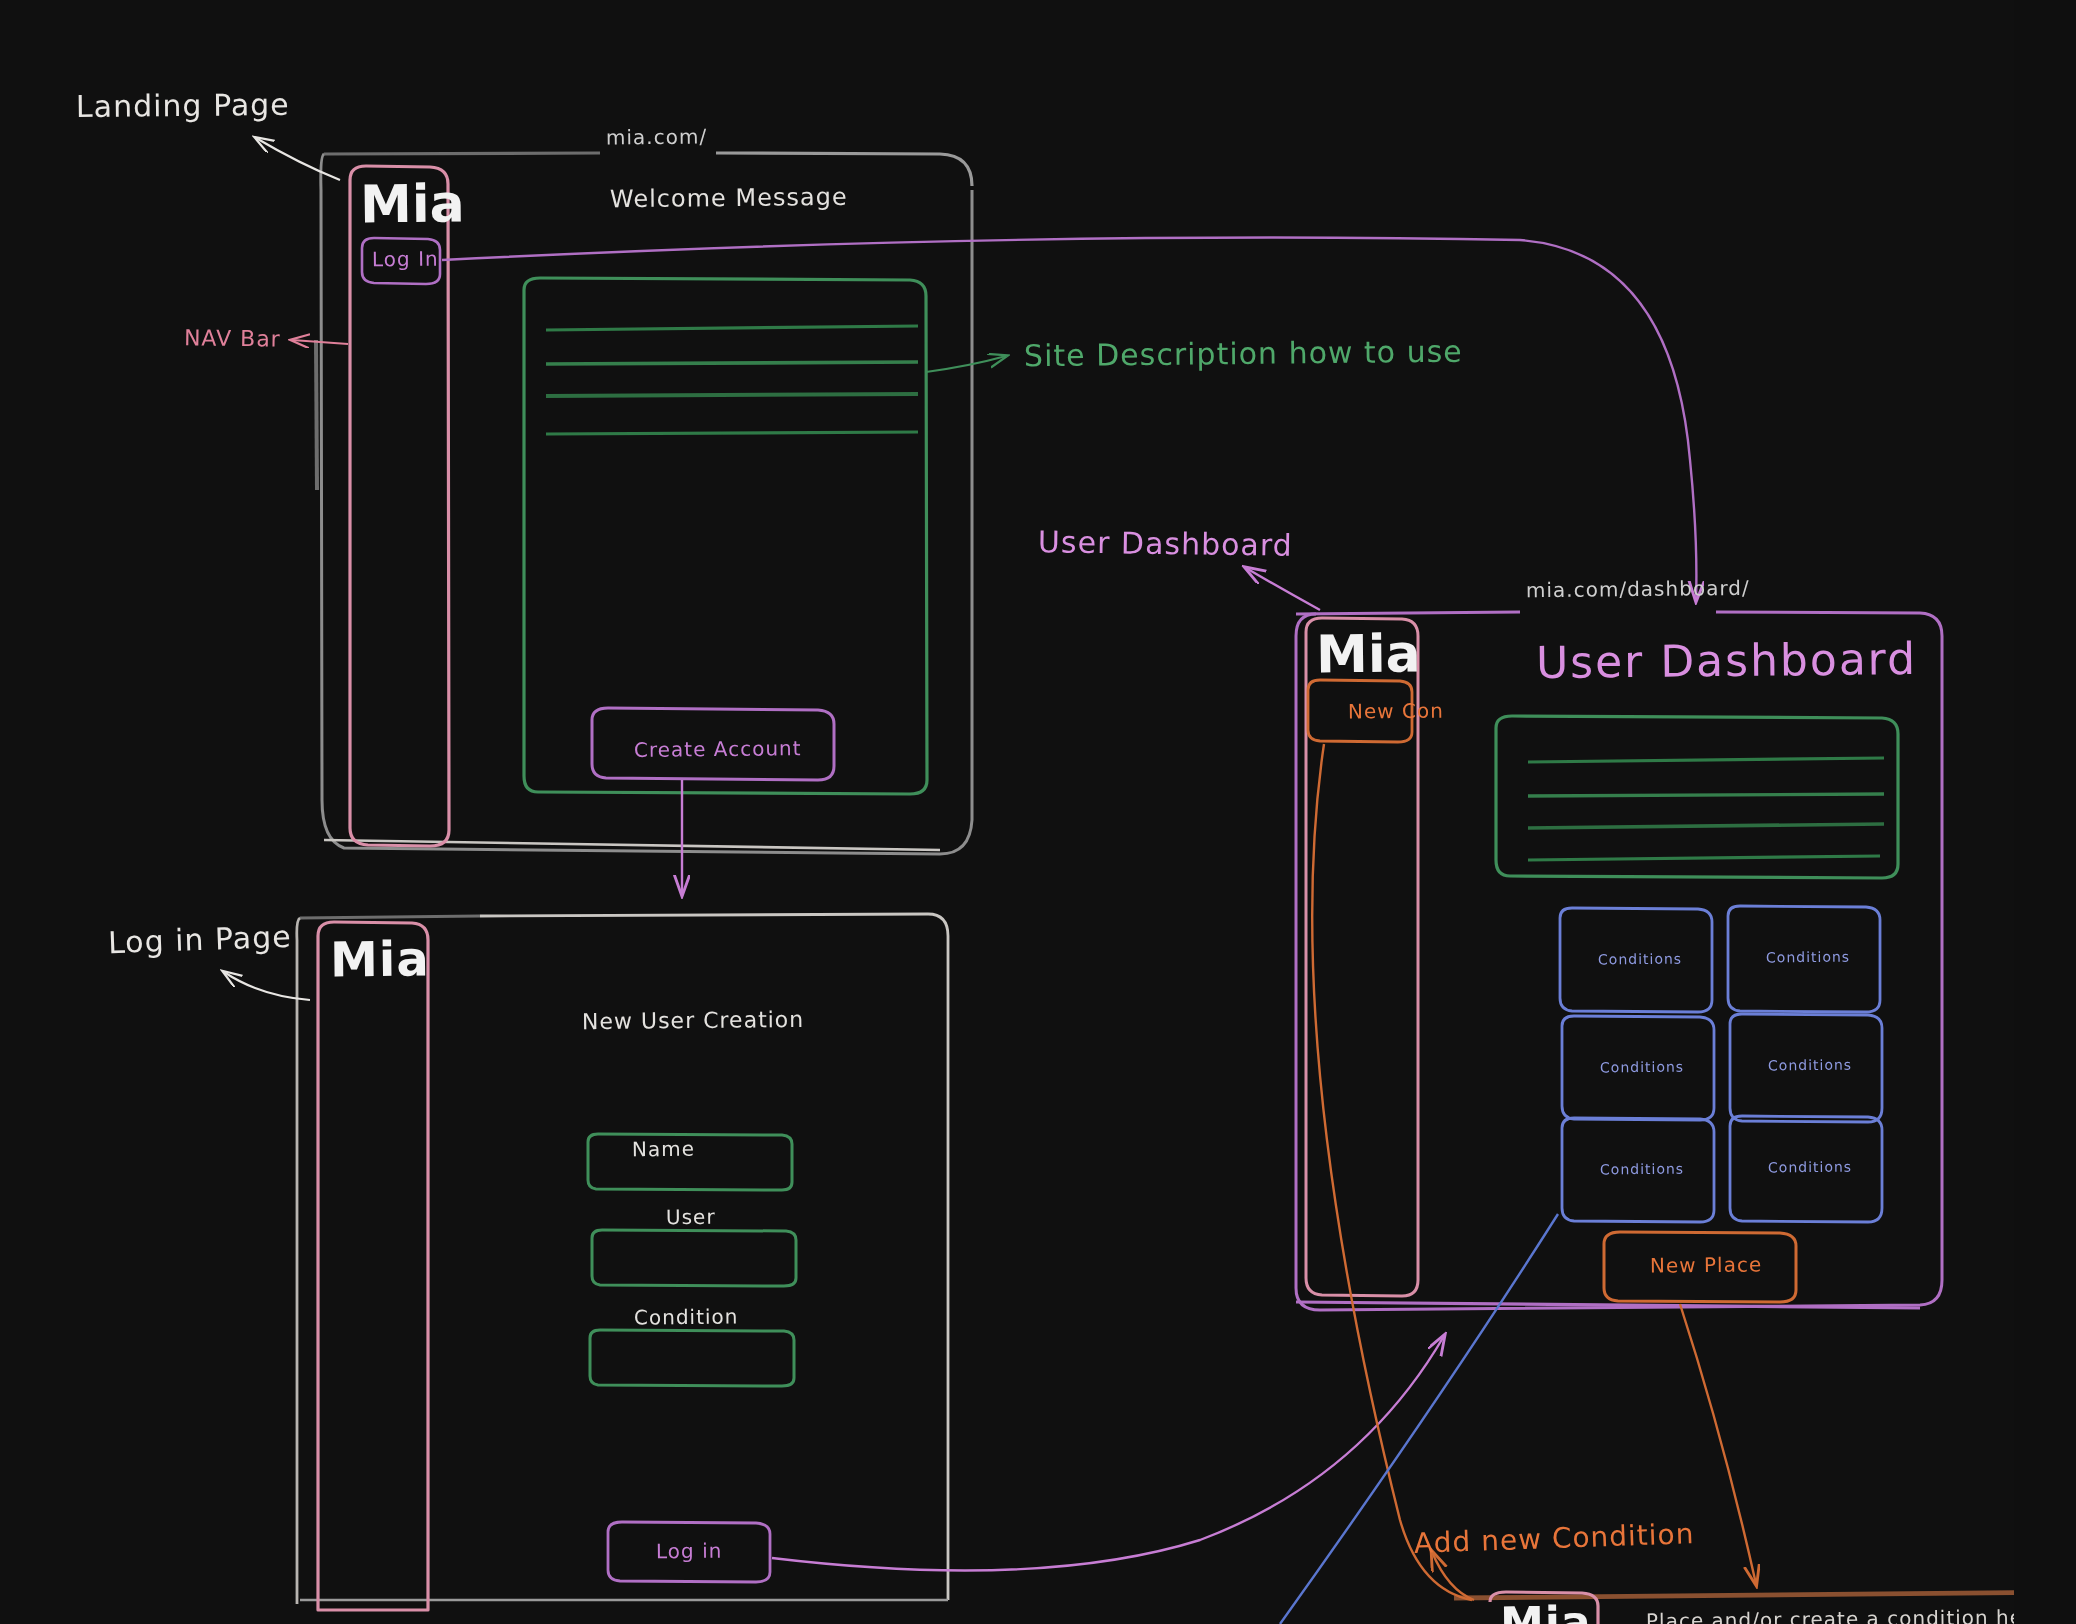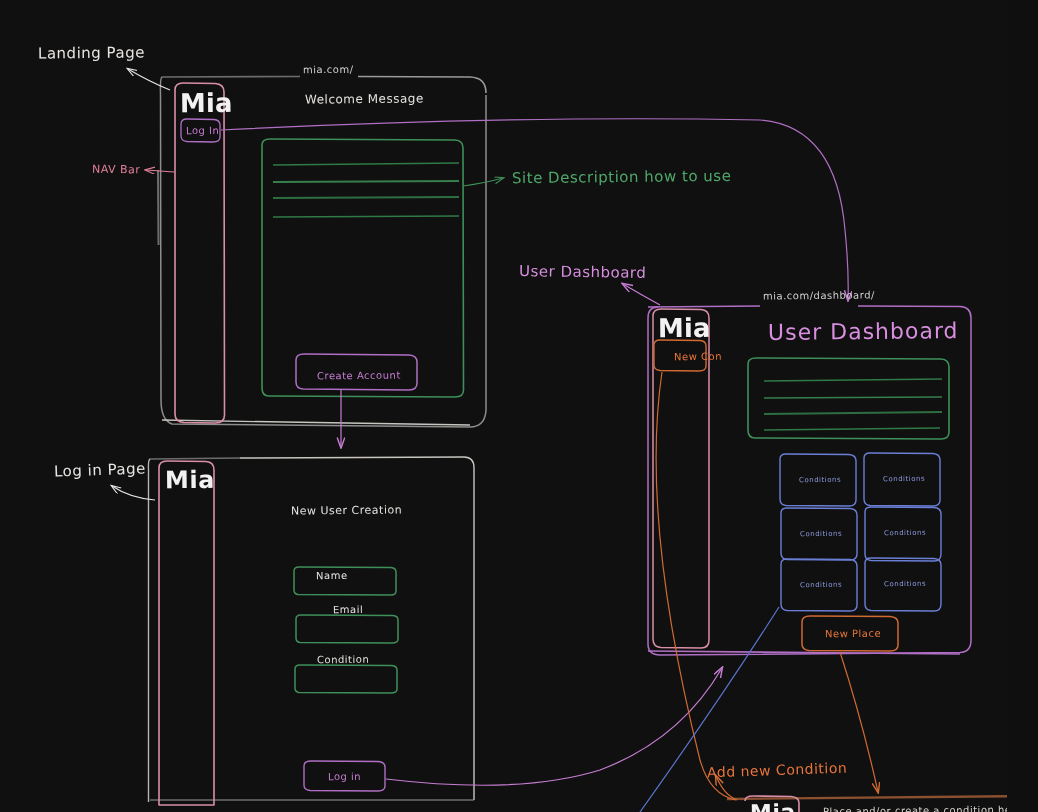--- a/index.html
+++ b/index.html
@@ -206,21 +206,21 @@
 
   <div class="hand url r2" style="left:303px; top:64px;">mia.com/</div>
   <div class="hand logo r2" style="left:180px; top:88px;">Mia</div>
   <div class="hand btn-label-purple r2" style="left:186px; top:125px;">Log In</div>
   <div class="hand title-w r2" style="left:305px; top:92px;">Welcome Message</div>
   <div class="hand btn-label-purple r2" style="left:317px; top:370px;text-align:center;">Create Account</div>
 
   <div class="hand logo-sm r2" style="left:165px; top:466px;">Mia</div>
   <div class="hand form-title r2" style="left:291px; top:504px;">New User Creation</div>
   <div class="hand field-label r2" style="left:316px; top:558px;margin-top:12px;">Name</div>
-  <div class="hand field-label r2" style="left:333px; top:604px;">Email</div>
+  <div class="hand field-label r2" style="left:333px; top:604px;">User</div>
   <div class="hand field-label r2" style="left:317px; top:654px;">Condition</div>
   <div class="hand btn-login r2" style="left:328px; top:771px;">Log in</div>
 
   <div style="position:absolute;left:294px;top:567px;width:102px;height:28px;"></div>
   <div style="position:absolute;left:296px;top:615px;width:102px;height:28px;"></div>
   <div style="position:absolute;left:295px;top:665px;width:102px;height:28px;"></div>
 
   <div class="hand url r2" style="left:763px; top:290px;">mia.com/dashboard/</div>
   <div class="hand logo r2" style="left:658px; top:313px;">Mia</div>
   <div class="hand btn-label-orange r2" style="left:674px; top:351px;">New Con</div>

